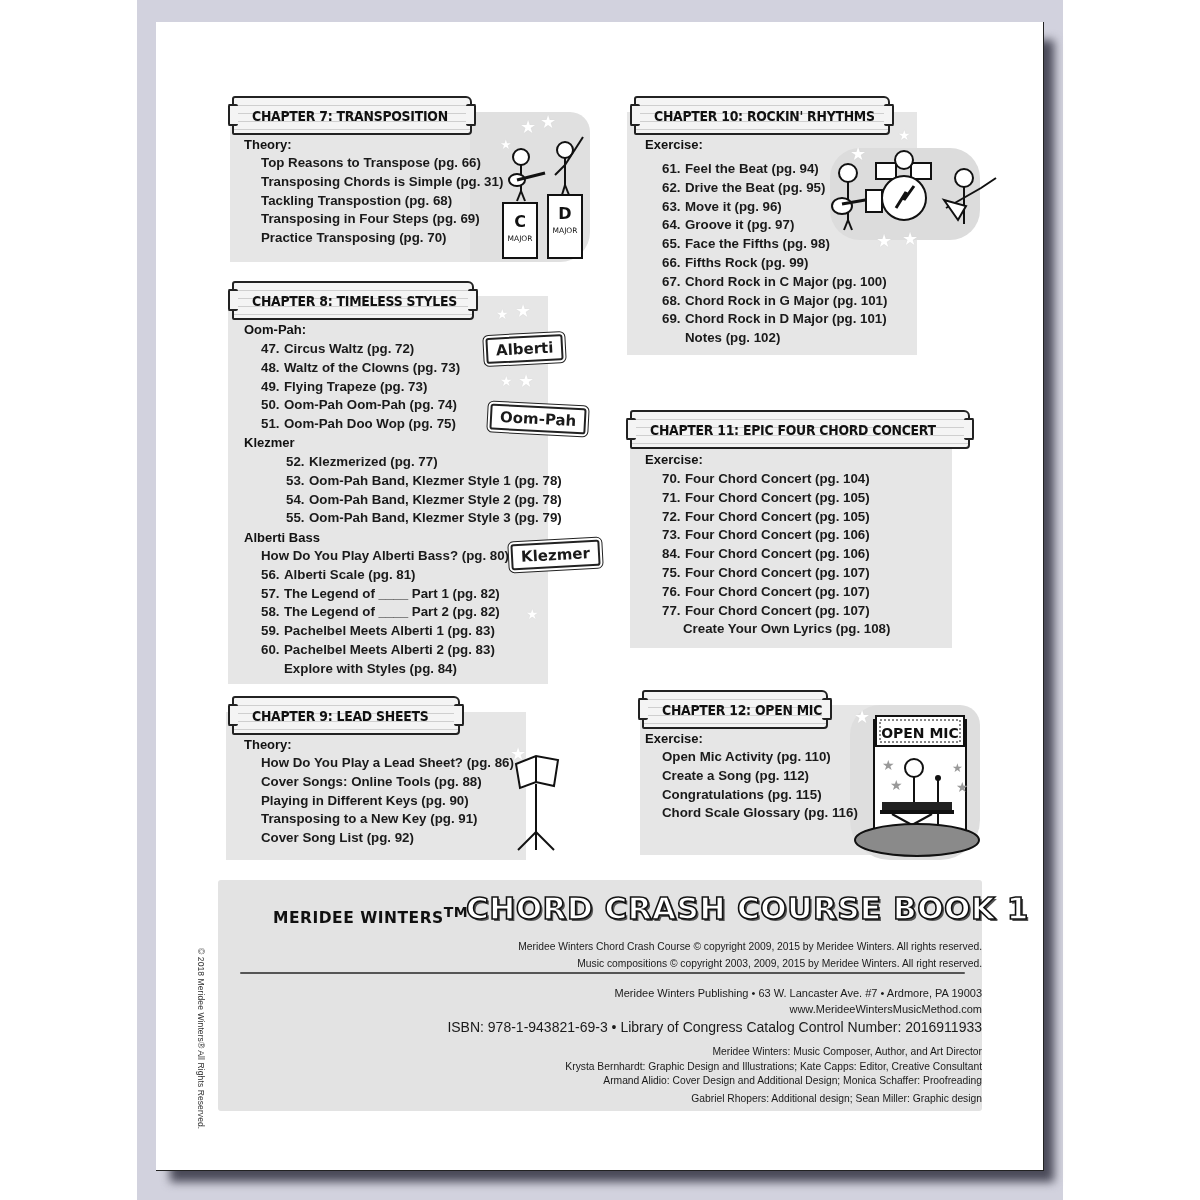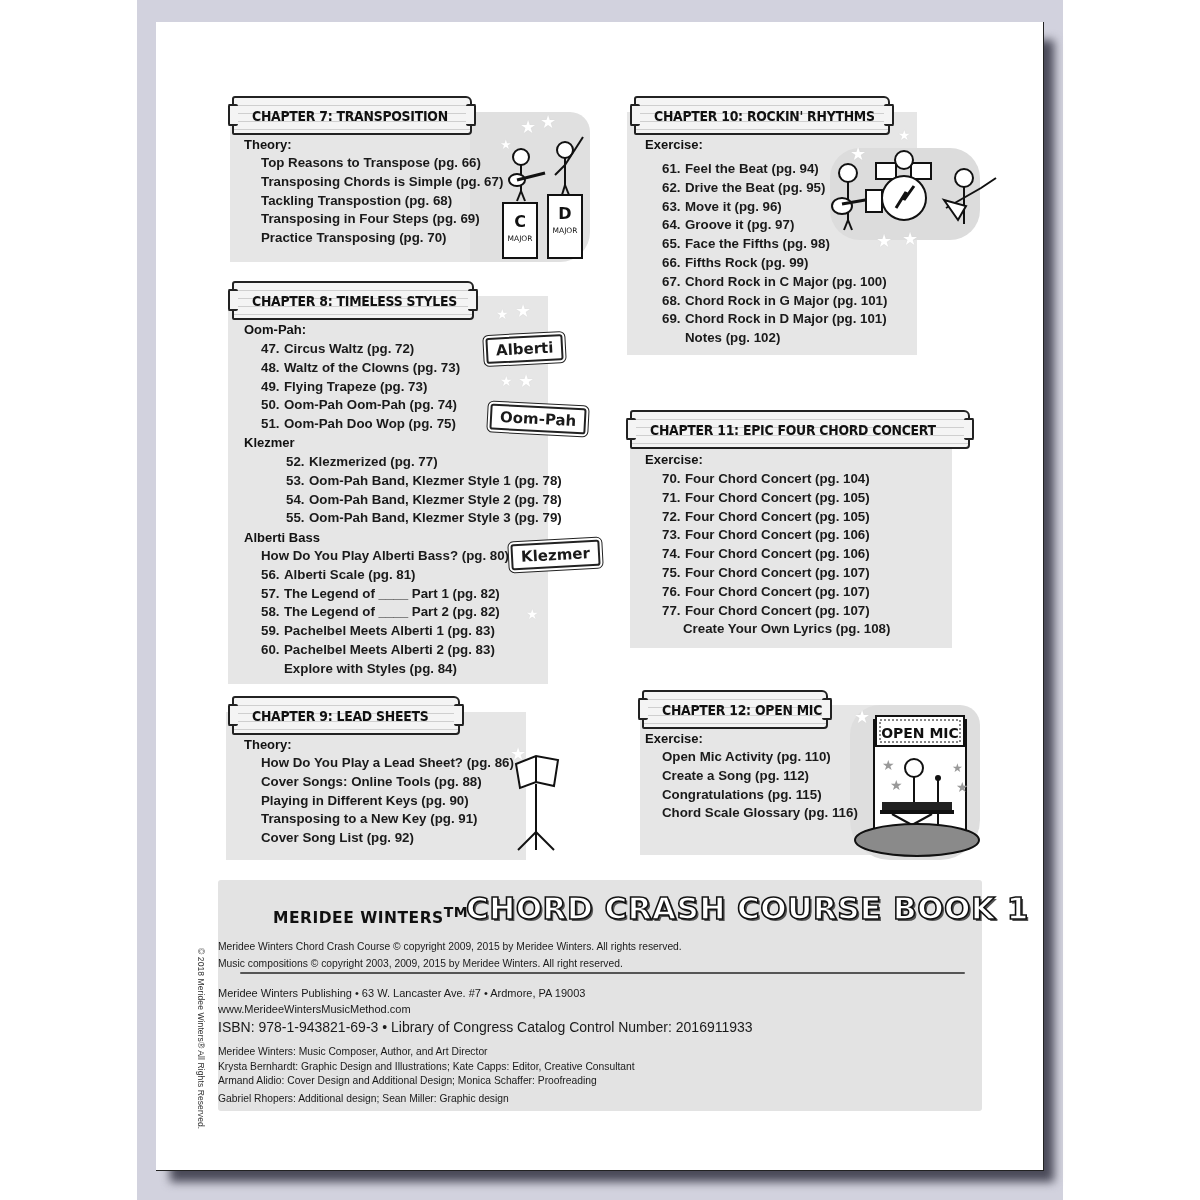--- a/index.html
+++ b/index.html
@@ -31,41 +31,41 @@
              box-shadow: 0 0 0 2px #fff, 0 0 0 3px #222; border-radius: 3px; }
     .star { position: absolute; color: #ffffff; font-size: 18px; line-height: 1; text-shadow: 0 0 1px #ccc; }
 
     .illus { position: absolute; z-index: 2; }
 
     .footer-box { position: absolute; left: 218px; top: 880px; width: 764px; height: 231px; background: #e3e3e3; border-radius: 3px; }
     .brand { position: absolute; left: 273px; top: 904px; font-family: "DejaVu Sans", sans-serif; font-weight: bold; font-size: 15.5px; letter-spacing: 0.5px; color: #111; }
     .brand sup { font-size: 14px; }
     .book-title { position: absolute; left: 466px; top: 890px; font-family: "DejaVu Sans", sans-serif; font-weight: bold; font-size: 31px; color: #fff; letter-spacing: 0.5px;
                   -webkit-text-stroke: 1.6px #111; text-shadow: 2px 2px 0 #555; white-space: nowrap; }
-    .ftext { position: absolute; left: 218px; width: 764px; text-align: left; color: #1a1a1a; white-space: nowrap; }
+    .ftext { position: absolute; left: 218px; width: 764px; text-align: right; color: #1a1a1a; white-space: nowrap; }
     .divider { position: absolute; left: 240px; top: 972px; width: 725px; height: 2px; background: #555; border-radius: 1px; }
   </style>
 </head>
 <body>
 
 <div class="frame"></div>
 <div class="shadow"></div>
 <div class="page"></div>
 
 <div class="vertical-note">© 2018 Meridee Winters® All Rights Reserved.</div>
 
 <div class="chapter" style="left:230px; top:112px; width:270px; height:150px;"></div>
 <div class="chapter" style="left:470px; top:112px; width:120px; height:150px; border-radius:0 20px 30px 0; background:#e0e0e0;"></div>
 <div class="plank" style="left:232px; top:96px; width:240px;">
   <span class="plank-title">CHAPTER 7: TRANSPOSITION</span>
 </div>
 <div class="sec-head" style="left:244px; top:137px;">Theory:</div>
 <ul class="list" style="left:261px; top:154px;">
   <li><span>Top Reasons to Transpose (pg. 66)</span></li>
-  <li><span>Transposing Chords is Simple (pg. 67)</span></li>
+  <li><span>Transposing Chords is Simple (pg. 31)</span></li>
   <li><span>Tackling Transpostion (pg. 68)</span></li>
   <li><span>Transposing in Four Steps (pg. 69)</span></li>
   <li><span>Practice Transposing (pg. 70)</span></li>
 </ul>
 <span class="star" style="left:520px; top:118px;">★</span>
 <span class="star" style="left:540px; top:113px;">★</span>
 <span class="star" style="left:500px; top:138px; font-size:13px;">★</span>
 <svg class="illus" style="left:495px; top:125px;" width="100" height="135" viewBox="0 0 100 135">
   <circle cx="26" cy="32" r="8" fill="#fff" stroke="#111" stroke-width="2"></circle>
   <line x1="26" y1="40" x2="26" y2="66" stroke="#111" stroke-width="2"></line>
@@ -191,21 +191,21 @@
 <div class="chapter" style="left:630px; top:430px; width:322px; height:218px;"></div>
 <div class="plank" style="left:630px; top:410px; width:340px;">
   <span class="plank-title">CHAPTER 11: EPIC FOUR CHORD CONCERT</span>
 </div>
 <div class="sec-head" style="left:645px; top:452px;">Exercise:</div>
 <ul class="list" style="left:662px; top:470px;">
   <li><span class="num">70.</span><span>Four Chord Concert (pg. 104)</span></li>
   <li><span class="num">71.</span><span>Four Chord Concert (pg. 105)</span></li>
   <li><span class="num">72.</span><span>Four Chord Concert (pg. 105)</span></li>
   <li><span class="num">73.</span><span>Four Chord Concert (pg. 106)</span></li>
-  <li><span class="num">74.</span><span>Four Chord Concert (pg. 106)</span></li>
+  <li><span class="num">84.</span><span>Four Chord Concert (pg. 106)</span></li>
   <li><span class="num">75.</span><span>Four Chord Concert (pg. 107)</span></li>
   <li><span class="num">76.</span><span>Four Chord Concert (pg. 107)</span></li>
   <li><span class="num">77.</span><span>Four Chord Concert (pg. 107)</span></li>
   <li style="padding-left:21px;"><span>Create Your Own Lyrics (pg. 108)</span></li>
 </ul>
 
 <div class="chapter" style="left:640px; top:705px; width:240px; height:150px;"></div>
 <div class="chapter" style="left:850px; top:705px; width:130px; height:155px; border-radius:30px 20px 40px 40px; background:#dedede;"></div>
 <div class="plank" style="left:642px; top:690px; width:186px;">
   <span class="plank-title">CHAPTER 12: OPEN MIC</span>

